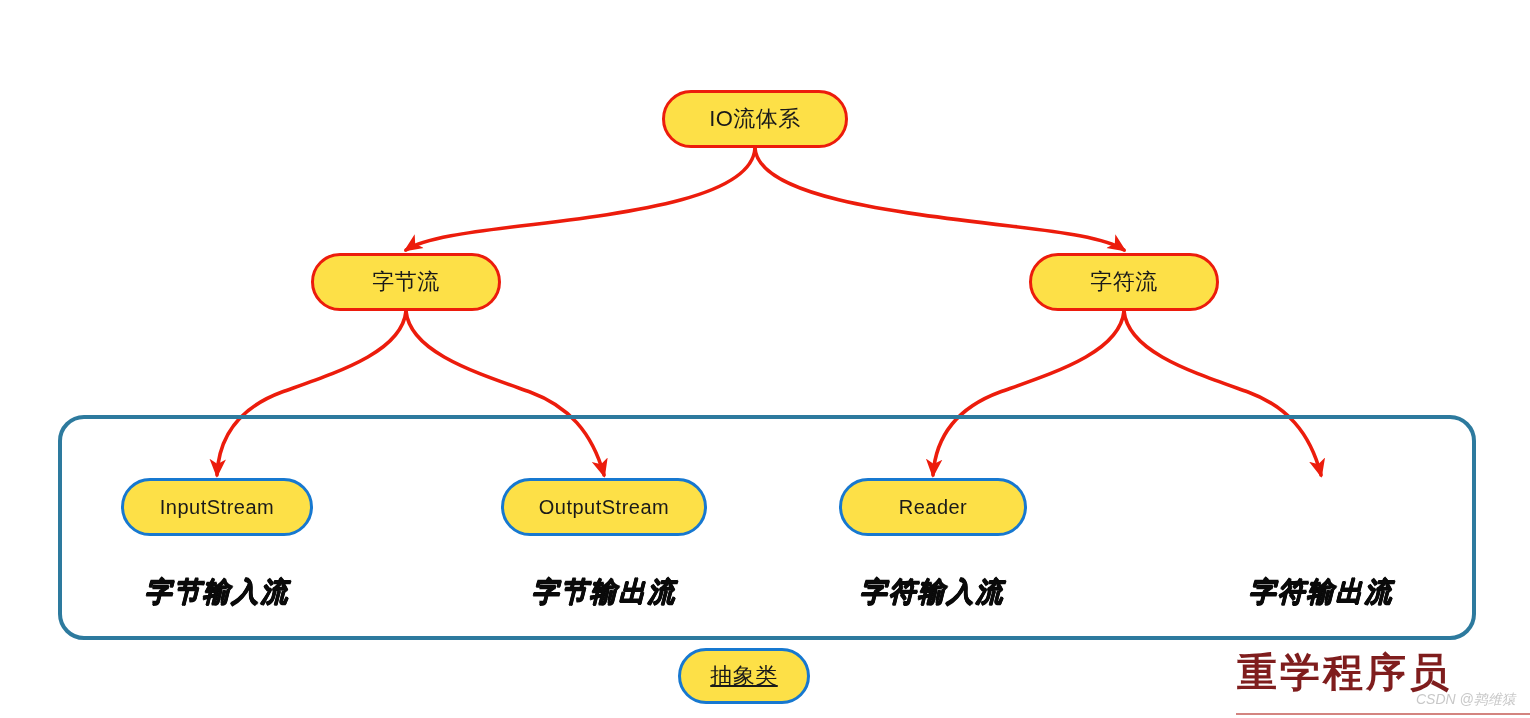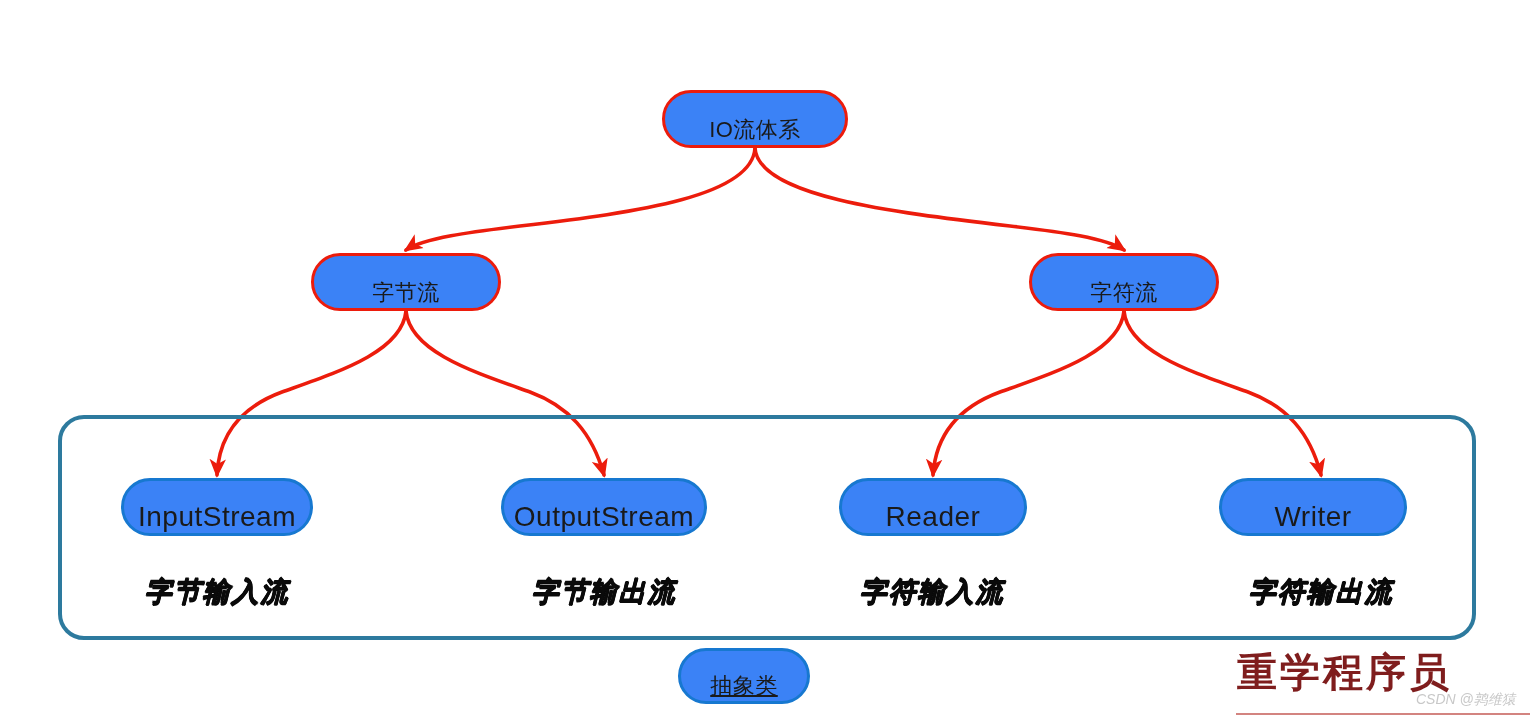--- a/index.html
+++ b/index.html
@@ -24,39 +24,39 @@
     width: 1530px;
     height: 718px;
     pointer-events: none;
   }
 
   
   .node {
     position: absolute;
     box-sizing: border-box;
     display: flex;
-    align-items: flex-end;
+    align-items: center;
     justify-content: center;
-    background: #3b82f6;
+    background: #fde047;
     border-radius: 999px;
     white-space: nowrap;
     letter-spacing: 0.5px;
     color: #1a1a1a;
   }
   .node.red {
     border: 3px solid #ec1c0c;
   }
   .node.blue {
     border: 3px solid #1778d0;
   }
   .node-cn {
     font-size: 22px;
   }
   .node-en {
-    font-size: 28px;
+    font-size: 20px;
   }
 
   
   #node-root {
     left: 662px; top: 90px; width: 186px; height: 58px;
     z-index: 5;
   }
   
   #node-byte-stream {
     left: 311px; top: 253px; width: 190px; height: 58px;
@@ -203,23 +203,20 @@
 
   <div class="node blue node-en" id="node-inputstream">
     <span>InputStream</span>
   </div>
   <div class="node blue node-en" id="node-outputstream">
     <span>OutputStream</span>
   </div>
   <div class="node blue node-en" id="node-reader">
     <span>Reader</span>
   </div>
-  <div class="node blue node-en" id="node-writer">
-    <span>Writer</span>
-  </div>
 
   <div class="caption" id="caption-0">字节输入流</div>
   <div class="caption" id="caption-1">字节输出流</div>
   <div class="caption" id="caption-2">字符输入流</div>
   <div class="caption" id="caption-3">字符输出流</div>
 
   <div class="node blue node-cn" id="node-abstract">
     <span>抽象类</span>
   </div>
 

